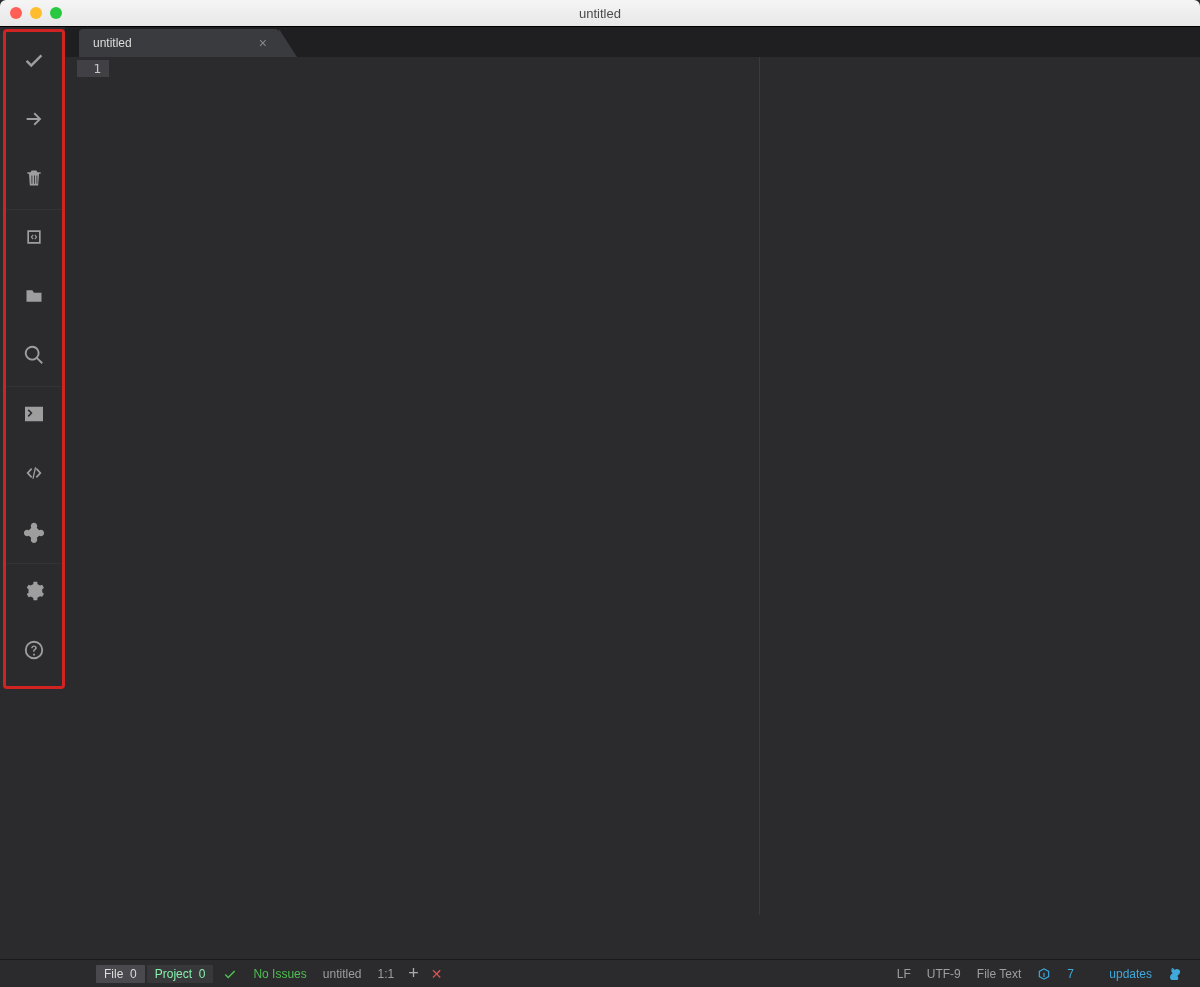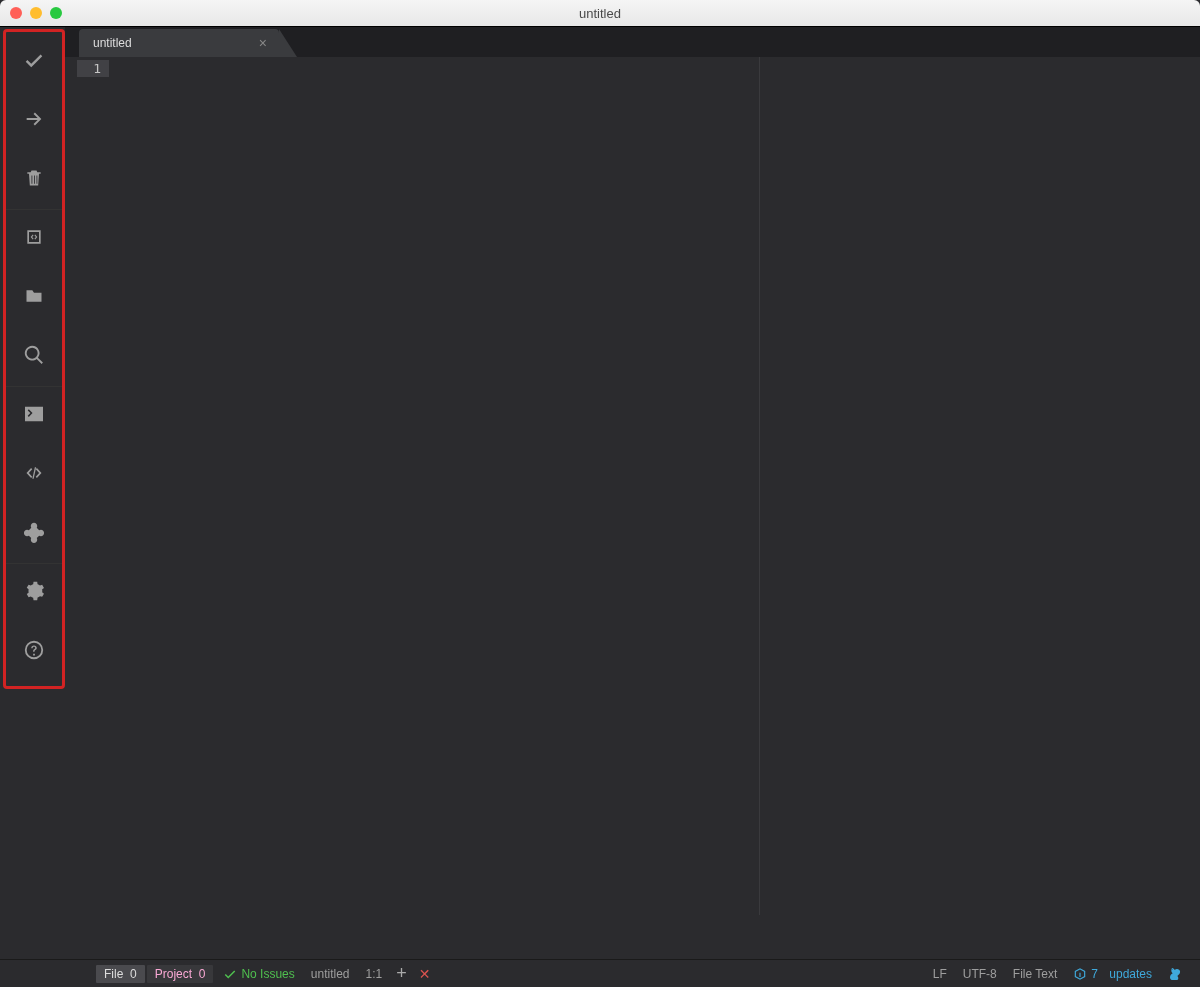--- a/index.html
+++ b/index.html
@@ -85,22 +85,22 @@
   font-size: 12px; color: #9e9e9e;
   padding: 0 8px;
   border-top: 1px solid #1a1a1a;
   margin-top: 44px;
 }
 .status-pill {
   background: #4a4a4e; color: #ddd;
   padding: 2px 8px; border-radius: 1px;
   margin-right: 2px;
 }
-.status-pill.inactive { background: #38383b; color: #f9a8d4; }
-.status-item { padding: 0 8px; display: flex; align-items: center; gap: 4px; }
+.status-pill.inactive { background: #38383b; color: #86efac; }
+.status-item { padding: 0 8px; display: flex; align-items: center; gap: 16px; }
 .status-item.green { color: #4fbf4f; }
 .status-item.blue { color: #3fa9db; }
 .status-spacer { flex: 1; }
 .status-icon { display: inline-flex; }
 .add-btn { color: #aaa; font-size: 18px; padding: 0 6px; cursor: pointer; }
 .close-btn { color: #d9534f; font-size: 14px; padding: 0 6px; cursor: pointer; }
 .squirrel svg { fill: #3fa9db; }
 </style>
 </head>
 <body>
@@ -240,21 +240,21 @@
   <div class="status-item">
     <span>1:1</span>
   </div>
   <span class="add-btn">+</span>
   <span class="close-btn">✕</span>
   <div class="status-spacer"></div>
   <div class="status-item">
     <span>LF</span>
   </div>
   <div class="status-item">
-    <span>UTF-8</span>
+    <span>UTF-9</span>
   </div>
   <div class="status-item">
     <span>File Text</span>
   </div>
   <div class="status-item blue">
     <span class="status-icon">
       <svg width="14" height="14" viewBox="0 0 24 24" fill="#3fa9db">
           <path d="M12 2l9 5v10l-9 5-9-5V7l9-5zm0 2.3L5 8v8l7 3.8L19 16V8l-7-3.7zM11 10h2v7h-2v-7z"></path>
         </svg>
     </span>

